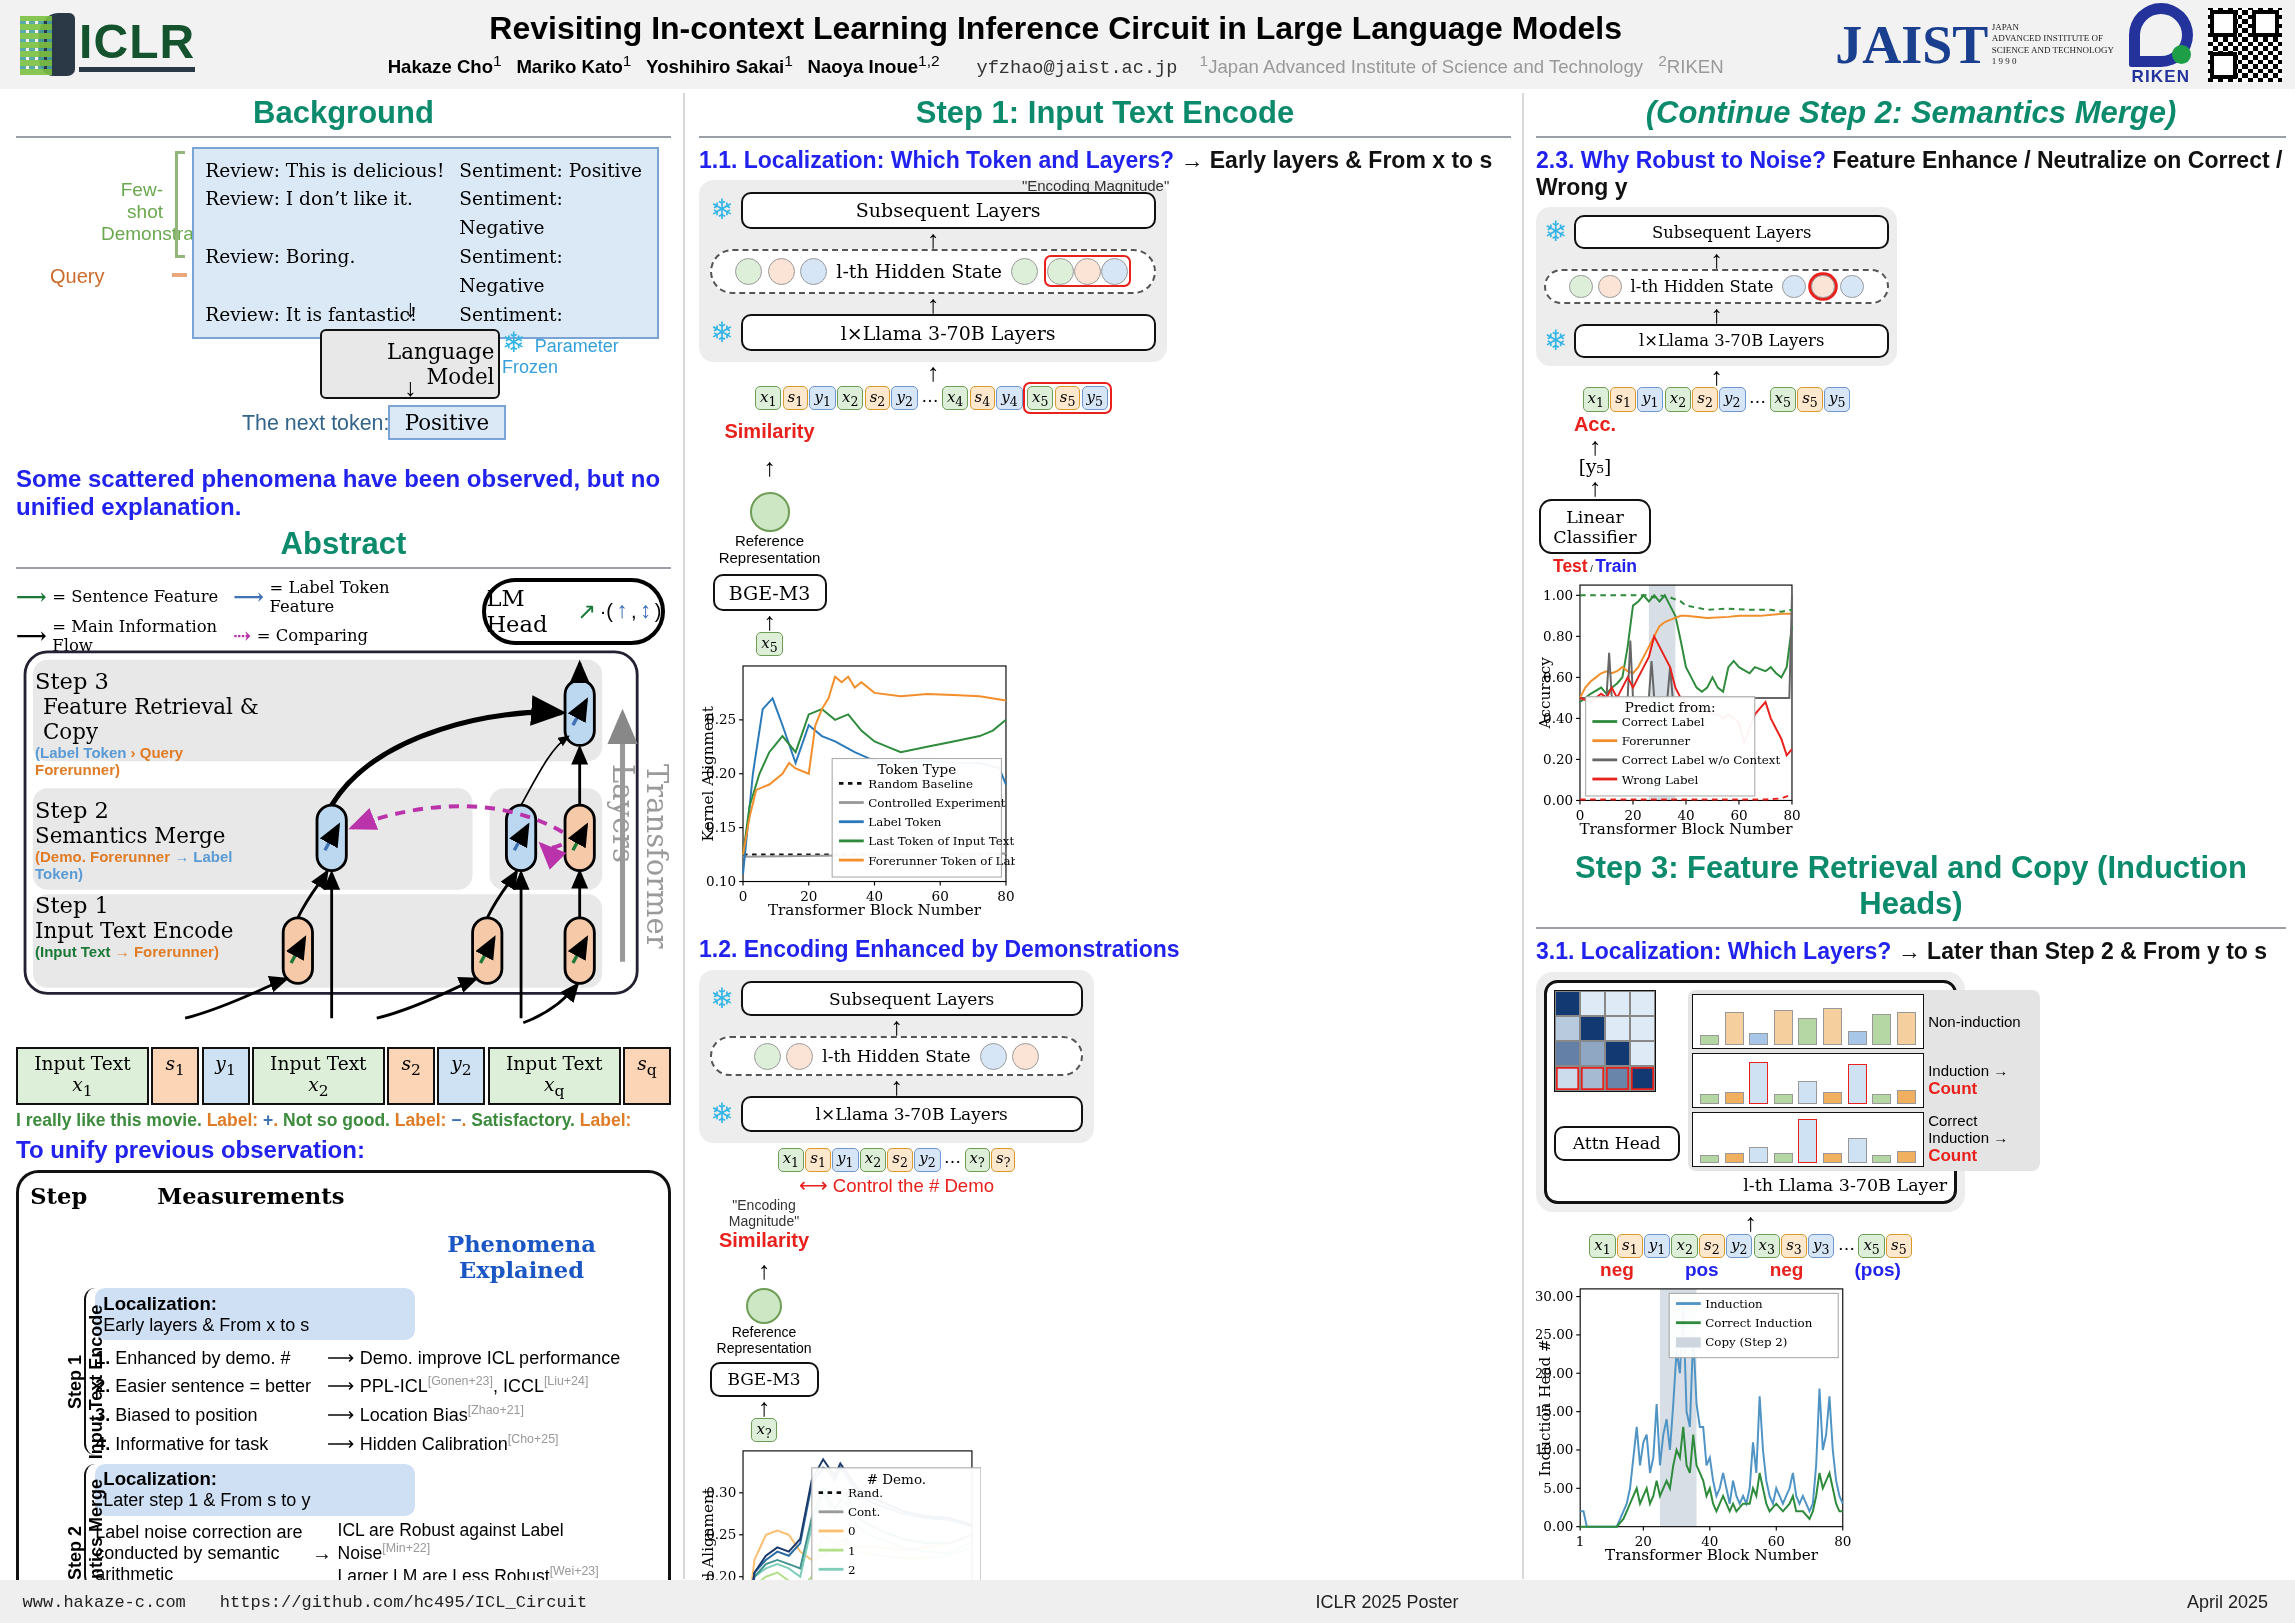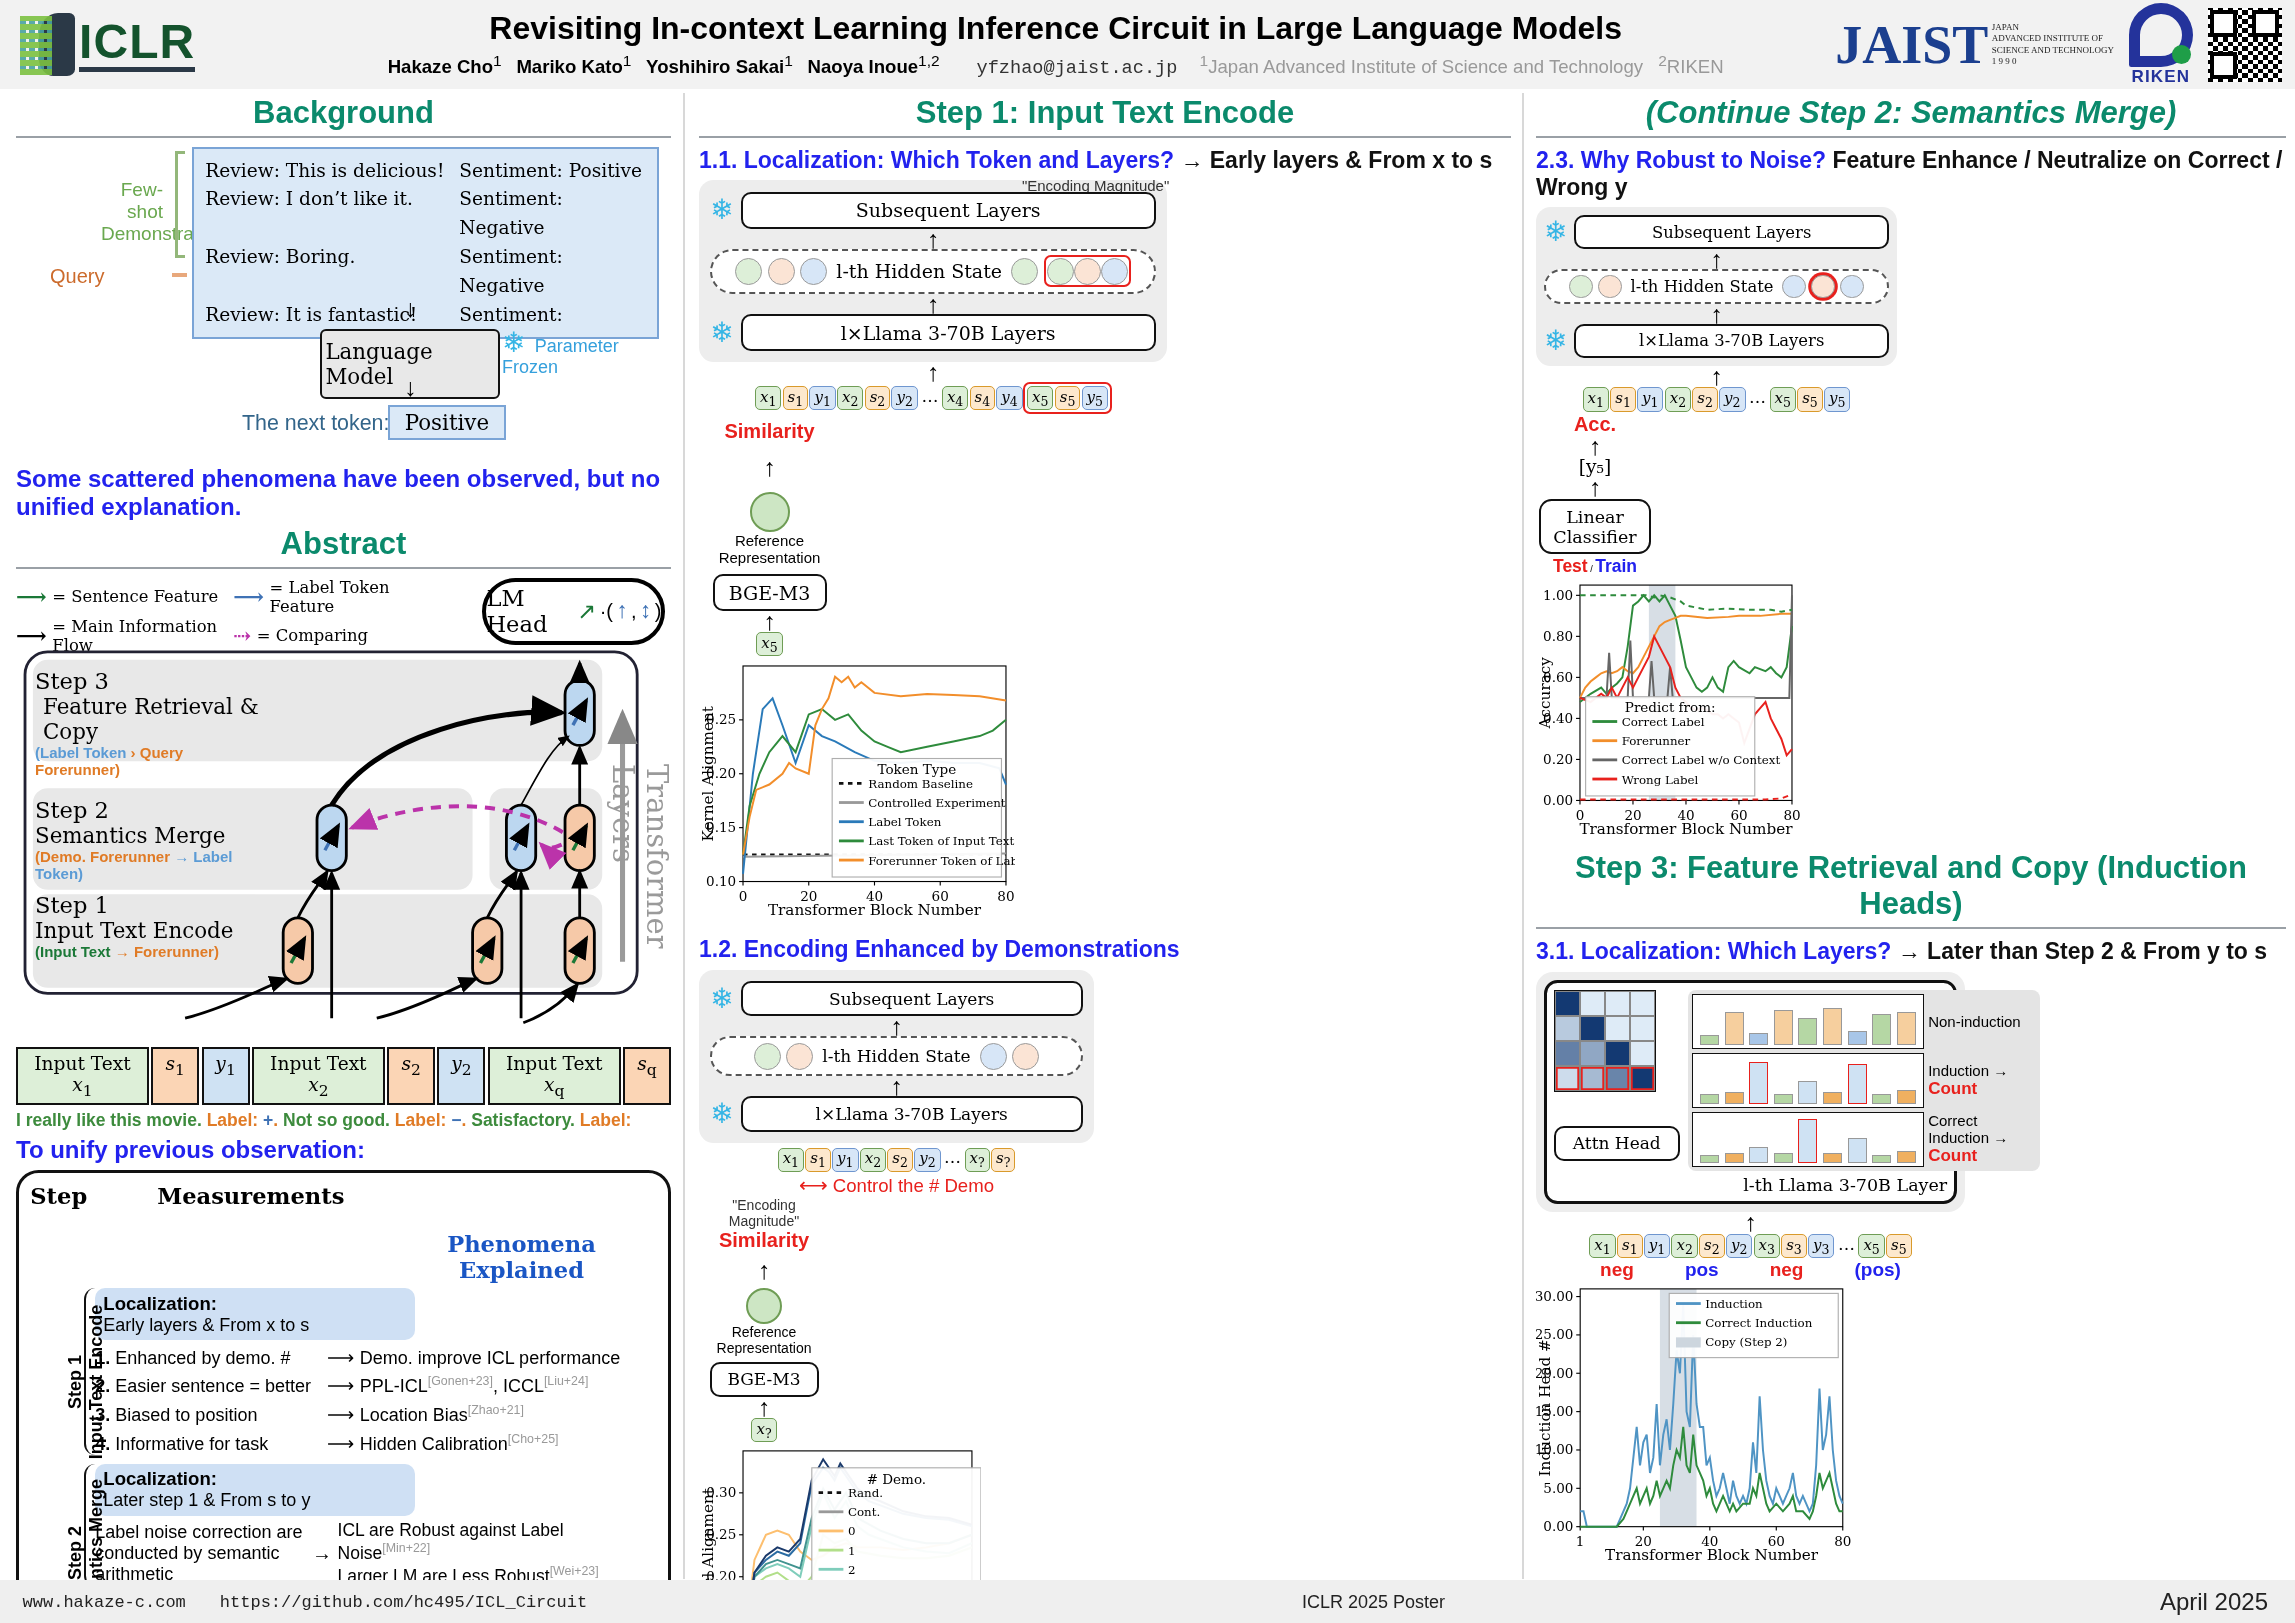--- a/index.html
+++ b/index.html
@@ -106,21 +106,21 @@
         <div style="display: flex; justify-content: space-between;">
           <span>Review: Boring.</span>
           <span style="width:186px">Sentiment: Negative</span>
         </div>
         <div style="display: flex; justify-content: space-between;">
           <span>Review: It is fantastic!</span>
           <span style="width:186px">Sentiment:</span>
         </div>
       </div>
     <div style="position:absolute;left:388px;top:151px;font-size:25px;" class="uparrow">↓</div>
-    <div style="position:absolute;left:304px;top:182px;width:169px;background:#e8e8e8;border:2.8px solid #111;border-radius:6px;text-align:left;font-size:21.4px;padding:8px 3.4px;font-family:'DejaVu Serif',serif;">Language Model</div>
+    <div style="position:absolute;left:304px;top:182px;width:169px;background:#e8e8e8;border:2.8px solid #111;border-radius:6px;text-align:right;font-size:21.4px;padding:8px 3.4px;font-family:'DejaVu Serif',serif;">Language Model</div>
     <div style="position:absolute;left:486px;top:182px;">
       <span class="snow">❄</span>
       <span style="color:#35a0dc;font-size:18px;"><span>Parameter</span><br><span>Frozen</span></span>
     </div>
     <div style="position:absolute;left:388px;top:230px;font-size:25px;" class="uparrow">↓</div>
     <div style="position:absolute;left:226px;top:264px;color:#33658a;font-size:21.4px;">The next token:</div>
     <div style="position:absolute;left:372px;top:258px;background:#dbe9f7;border:2.3px solid #7aa4d6;font-family:'DejaVu Serif',serif;font-size:21.4px;padding:3.4px 14.7px;">Positive</div>
   </div>
   <div style="color:#2222ee;font-weight:bold;font-size:24px;margin:2.3px 0 5.6px 0;">Some scattered phenomena have been observed, but no unified explanation.</div>
   <div class="gh">Abstract</div>
@@ -743,15 +743,15 @@
     </div>
 
   </div>
 
 </div>
 
 <div id="footer">
   <span style="margin-left:22.6px;">www.hakaze-c.com</span>
   <span style="margin-left:34px;">https://github.com/hc495/ICL_Circuit</span>
   <span style="flex:1;text-align:center;font-family:'Liberation Sans',sans-serif;font-size:18px;">ICLR 2025 Poster</span>
-  <span style="margin-right:27px;font-family:'Liberation Sans',sans-serif;font-size:24px;">April 2025</span>
+  <span style="margin-right:27px;font-family:'Liberation Sans',sans-serif;font-size:18px;">April 2025</span>
 </div>
 
 
 </body></html>

